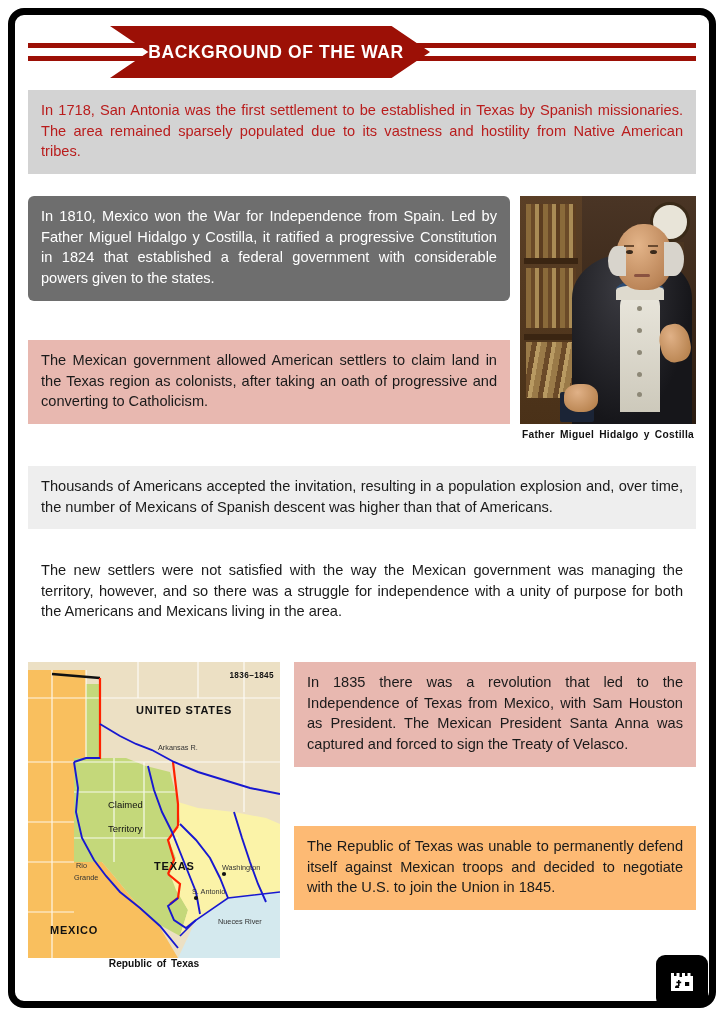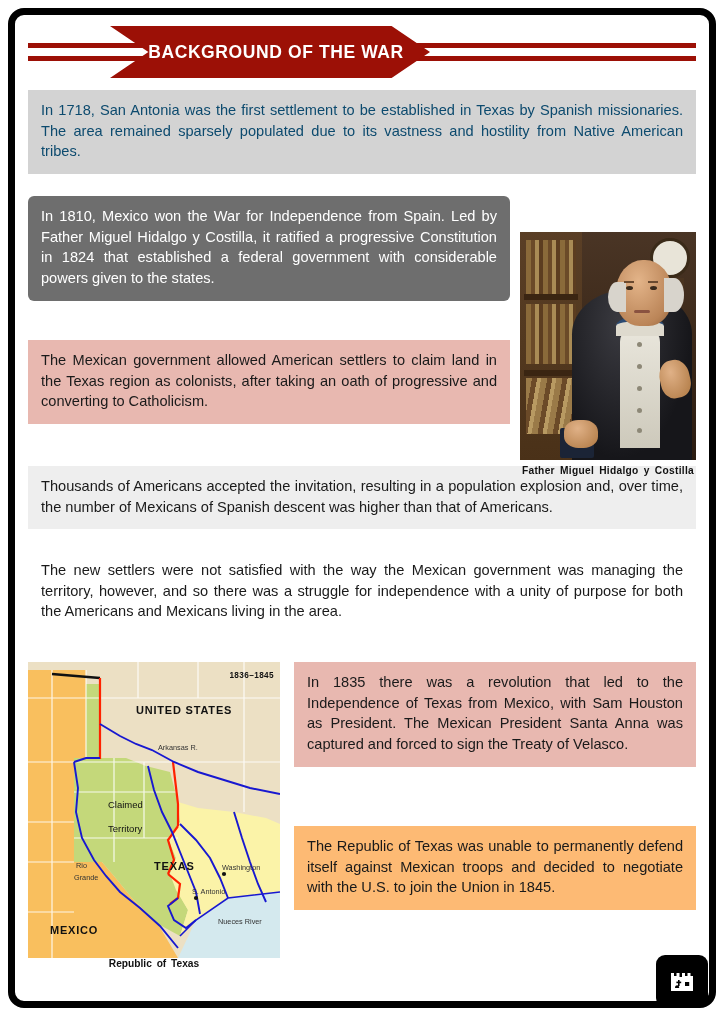--- a/index.html
+++ b/index.html
@@ -81,42 +81,41 @@
   }
 
   
   .tbox {
     position: absolute;
     padding: 10px 13px 12px 13px;
     font-size: 14.6px;
     line-height: 1.42;
     text-align: justify;
   }
-  .tbox.gray-light { background: #d3d3d3; color: #0c4a6e; }
+  .tbox.gray-light { background: #d3d3d3; color: #b91c1c; }
   .tbox.gray-pale  { background: #eeeeee; color: #1a1a1a; }
   .tbox.gray-dark  { background: #6e6e6e; color: #ffffff; border-radius: 6px; }
   .tbox.pink       { background: #e8b8b0; color: #1a1a1a; }
   .tbox.gray-mid   { background: #fdba74; color: #1a1a1a; }
   .tbox.plain      { background: transparent; color: #1a1a1a; }
 
   #box-intro    { left: 10px;  top: 72px;  width: 668px; }
   #box-1810     { left: 10px;  top: 178px; width: 482px; }
   #box-settlers { left: 10px;  top: 322px; width: 482px; }
   #box-thousands{ left: 10px;  top: 448px; width: 668px; }
   #box-newsett  { left: 10px;  top: 532px; width: 668px; }
   #box-1835     { left: 276px; top: 644px; width: 402px; }
   #box-republic { left: 276px; top: 808px; width: 402px; }
 
   
   .portrait-wrap {
     position: absolute;
     left: 502px;
     top: 178px;
     width: 176px;
-    margin-top: 36px;
   }
   .portrait {
     position: relative;
     width: 176px;
     height: 228px;
     overflow: hidden;
     background: #2b1c12;
   }
   .portrait-caption {
     margin-top: 5px;

